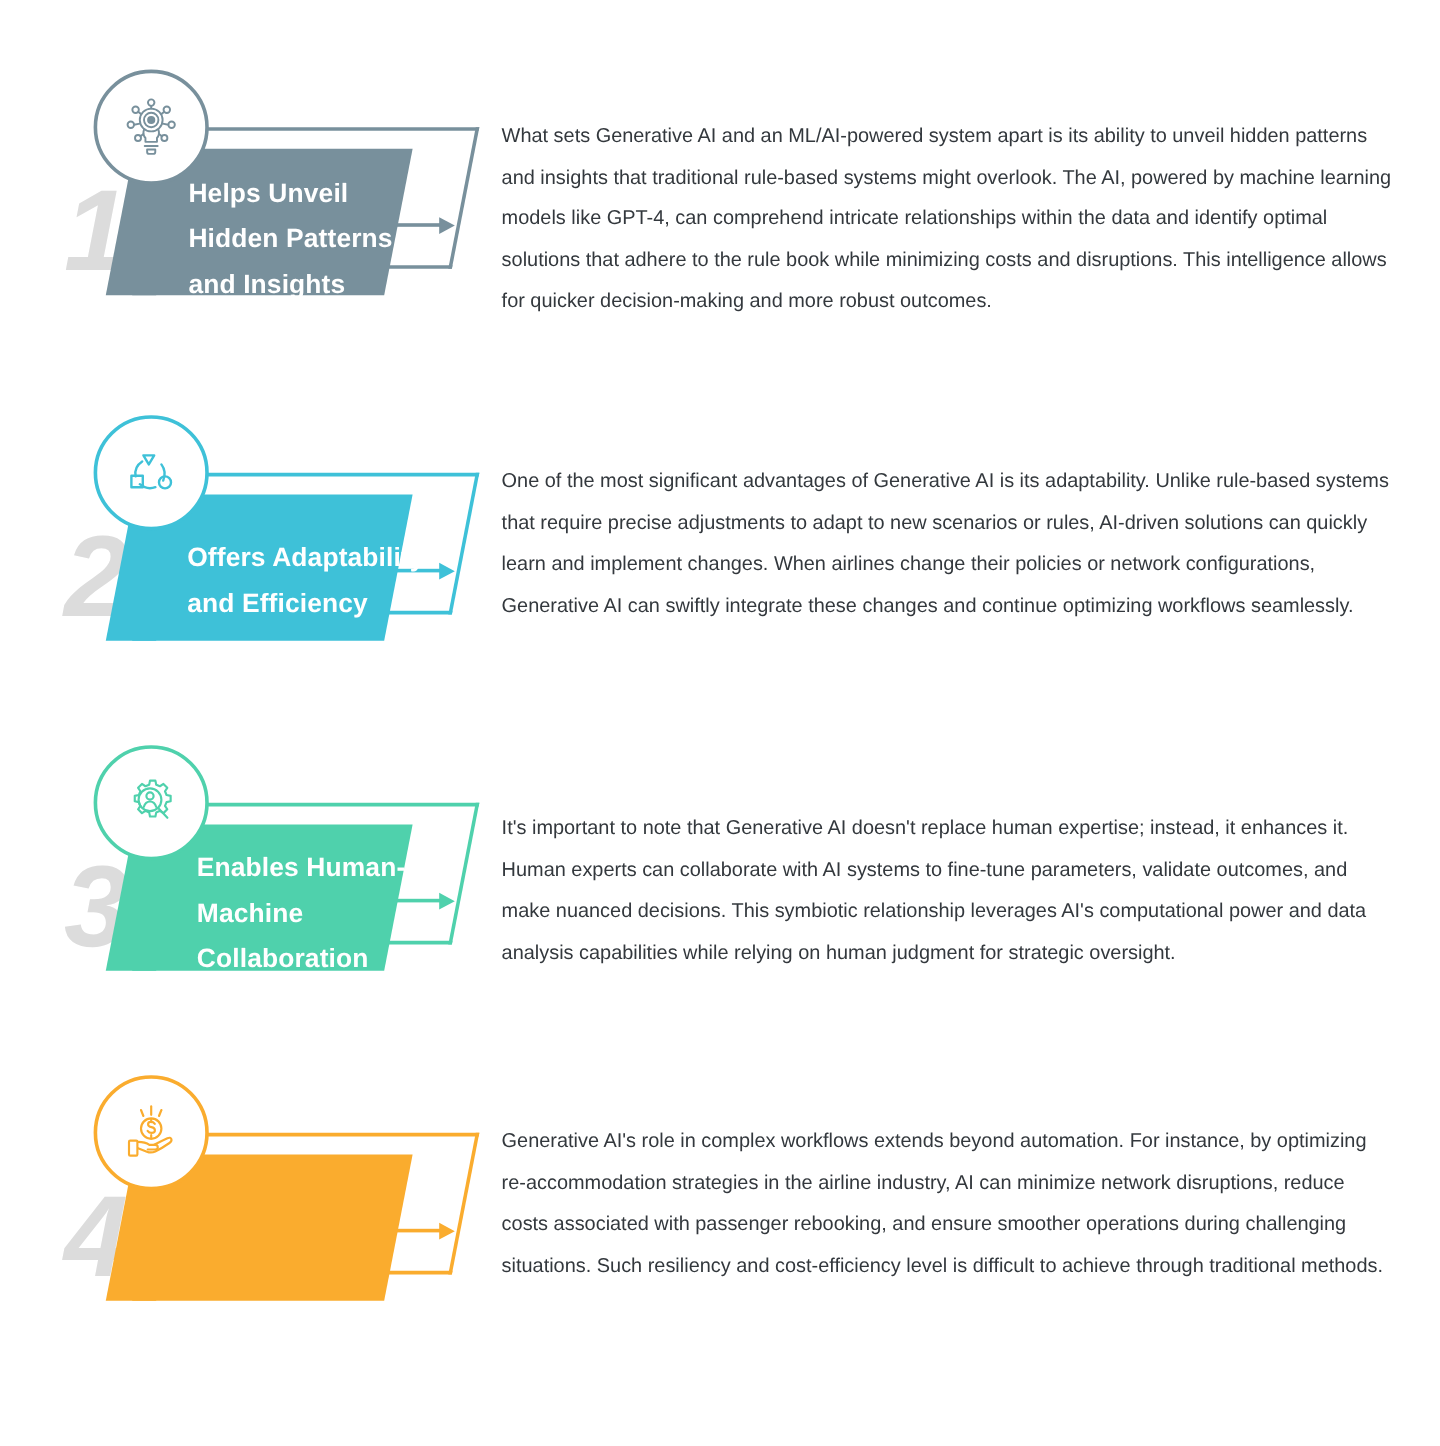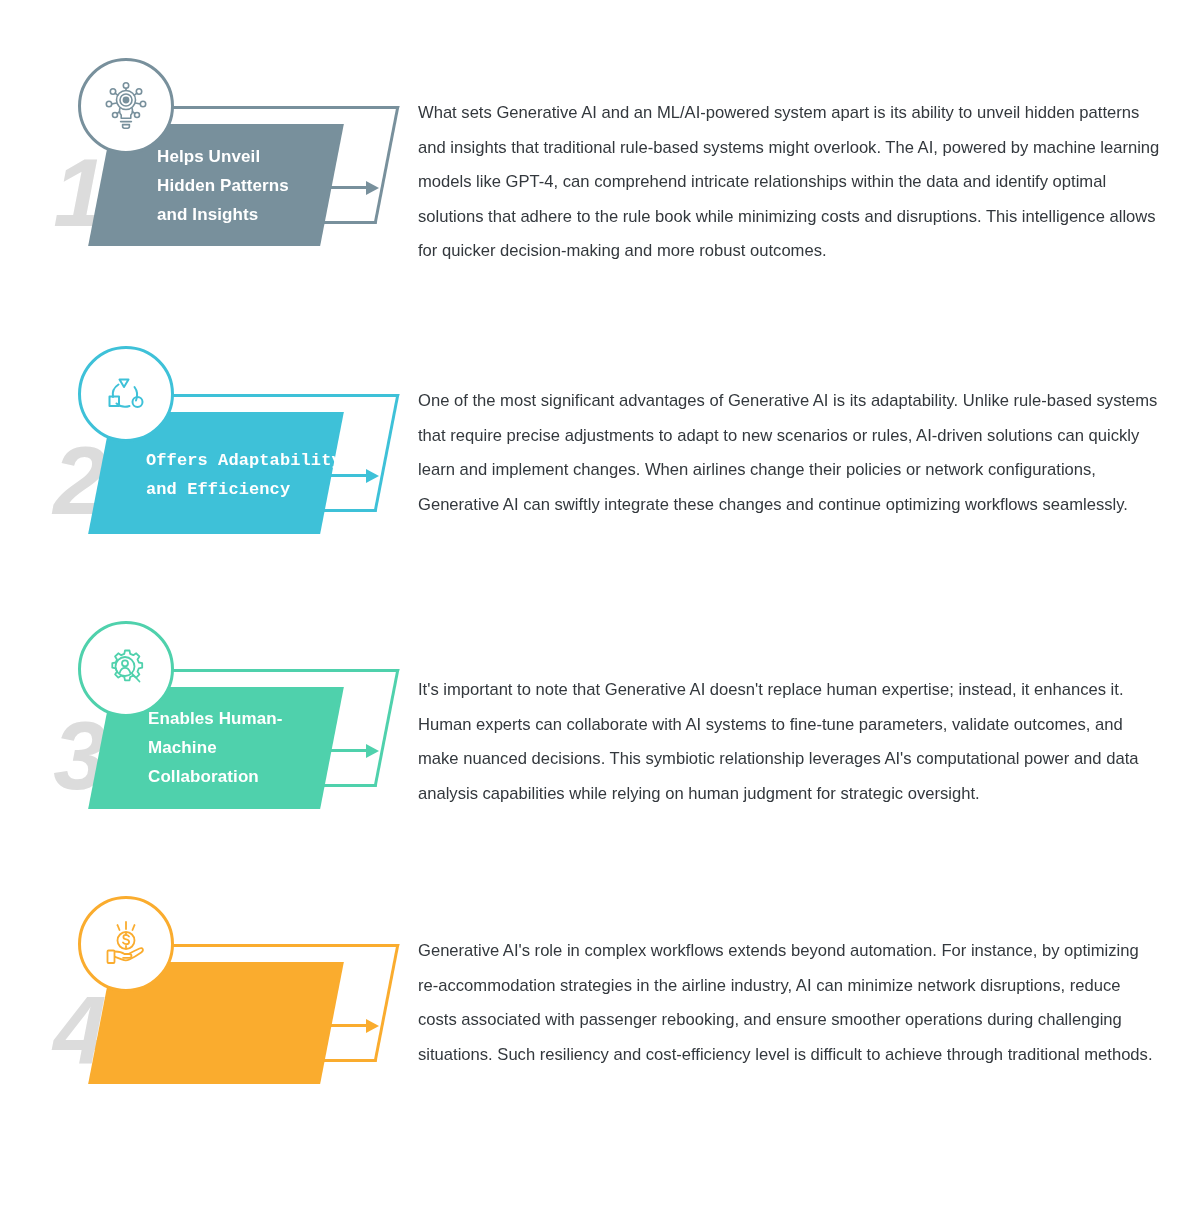--- a/index.html
+++ b/index.html
@@ -79,21 +79,21 @@
     position: absolute;
     width: 232px;
     height: 122px;
     transform: skewX(-11deg);
   }
 
   .slab-label {
     position: absolute;
     color: #ffffff;
     font-family: "Liberation Sans", sans-serif;
-    font-size: 17px;
+    font-size: 22px;
     font-weight: 700;
     line-height: 1.72;
     letter-spacing: 0.1px;
     white-space: pre-line;
   }
 
   
   .badge {
     position: absolute;
     width: 96px;
@@ -163,21 +163,21 @@
     <div class="body-text" style="top: 96px; color: rgb(51, 56, 61);">What sets Generative AI and an ML/AI-powered system apart is its ability to unveil hidden patterns and insights that traditional rule-based systems might overlook. The AI, powered by machine learning models like GPT-4, can comprehend intricate relationships within the data and identify optimal solutions that adhere to the rule book while minimizing costs and disruptions. This intelligence allows for quicker decision-making and more robust outcomes.</div>
   </div>
 
   <div class="section" style="top:288px;">
     <div class="numeral" style="top: 145px; color: rgb(220, 220, 220);">2</div>
     <div class="strip" style="left: 122px; top: 124px; border-color: rgb(62, 193, 216);"></div>
     <div class="ghost" style="left: 150px; top: 106px; border-color: rgb(62, 193, 216);"></div>
     <div class="arrow-line" style="left: 316px; top: 186px; background: rgb(62, 193, 216);"></div>
     <div class="arrow-head" style="left: 366px; top: 181px; border-left-color: rgb(62, 193, 216);"></div>
     <div class="slab" style="left: 100px; top: 124px; background: rgb(62, 193, 216);"></div>
-    <div class="slab-label" style="left:146px; top:158px; width:206px;font-family:Liberation Mono, monospace;">Offers Adaptability
+    <div class="slab-label" style="left:156px; top:158px; width:206px;">Offers Adaptability
 and Efficiency</div>
     <div class="badge" style="left: 78px; top: 58px; border-color: rgb(62, 193, 216);">
       <svg width="56" height="56" viewBox="0 0 56 56" fill="none">
         <g stroke="#3ec1d8" stroke-width="2" fill="none" stroke-linecap="round" stroke-linejoin="round">
           <path d="M36.5 21 q4.5 6 1.5 13.5"></path>
           <path d="M31.5 40 q-7 2.5 -13 -2.5"></path>
           <path d="M15 31 q-1.5 -8 5.5 -12.5"></path>
           <path d="M21.5 13.5 l9 0 l-4.5 7.5 z"></path>
           <rect x="11.5" y="30.5" width="9.5" height="9.5"></rect>
           <circle cx="39.5" cy="36" r="5"></circle>
@@ -187,21 +187,21 @@
     <div class="body-text" style="top: 96px; color: rgb(51, 56, 61);">One of the most significant advantages of Generative AI is its adaptability. Unlike rule-based systems that require precise adjustments to adapt to new scenarios or rules, AI-driven solutions can quickly learn and implement changes. When airlines change their policies or network configurations, Generative AI can swiftly integrate these changes and continue optimizing workflows seamlessly.</div>
   </div>
 
   <div class="section" style="top:563px;">
     <div class="numeral" style="top: 145px; color: rgb(220, 220, 220);">3</div>
     <div class="strip" style="left: 122px; top: 124px; border-color: rgb(79, 209, 172);"></div>
     <div class="ghost" style="left: 150px; top: 106px; border-color: rgb(79, 209, 172);"></div>
     <div class="arrow-line" style="left: 316px; top: 186px; background: rgb(79, 209, 172);"></div>
     <div class="arrow-head" style="left: 366px; top: 181px; border-left-color: rgb(79, 209, 172);"></div>
     <div class="slab" style="left: 100px; top: 124px; background: rgb(79, 209, 172);"></div>
-    <div class="slab-label" style="left:148px; top:141px; width:200px;">Enables Human-
+    <div class="slab-label" style="left:164px; top:141px; width:200px;">Enables Human-
 Machine
 Collaboration</div>
     <div class="badge" style="left: 78px; top: 58px; border-color: rgb(79, 209, 172);">
       <svg width="56" height="56" viewBox="0 0 56 56" fill="none">
         <g stroke="#4fd1ac" stroke-width="1.8" fill="none" stroke-linecap="round" stroke-linejoin="round">
           <path d="M27 9.5 h4.5 l0.7 3.4 l3.1 1.3 l2.9 -1.9 l3.2 3.2 l-1.9 2.9 l1.3 3.1 l3.4 0.7 v4.5 l-3.4 0.7 l-1.3 3.1 l1.9 2.9 l-3.2 3.2 l-2.9 -1.9 l-3.1 1.3 l-0.7 3.4 h-4.5 l-0.7 -3.4 l-3.1 -1.3 l-2.9 1.9 l-3.2 -3.2 l1.9 -2.9 l-1.3 -3.1 l-3.4 -0.7 v-4.5 l3.4 -0.7 l1.3 -3.1 l-1.9 -2.9 l3.2 -3.2 l2.9 1.9 l3.1 -1.3 z"></path>
           <circle cx="27" cy="25.5" r="9.5"></circle>
           <circle cx="27" cy="22.3" r="3"></circle>
           <path d="M21.8 31.5 q1.4 -4.6 5.2 -4.6 q3.8 0 5.2 4.6"></path>
           <line x1="34" y1="32.5" x2="41.5" y2="40.5"></line>

